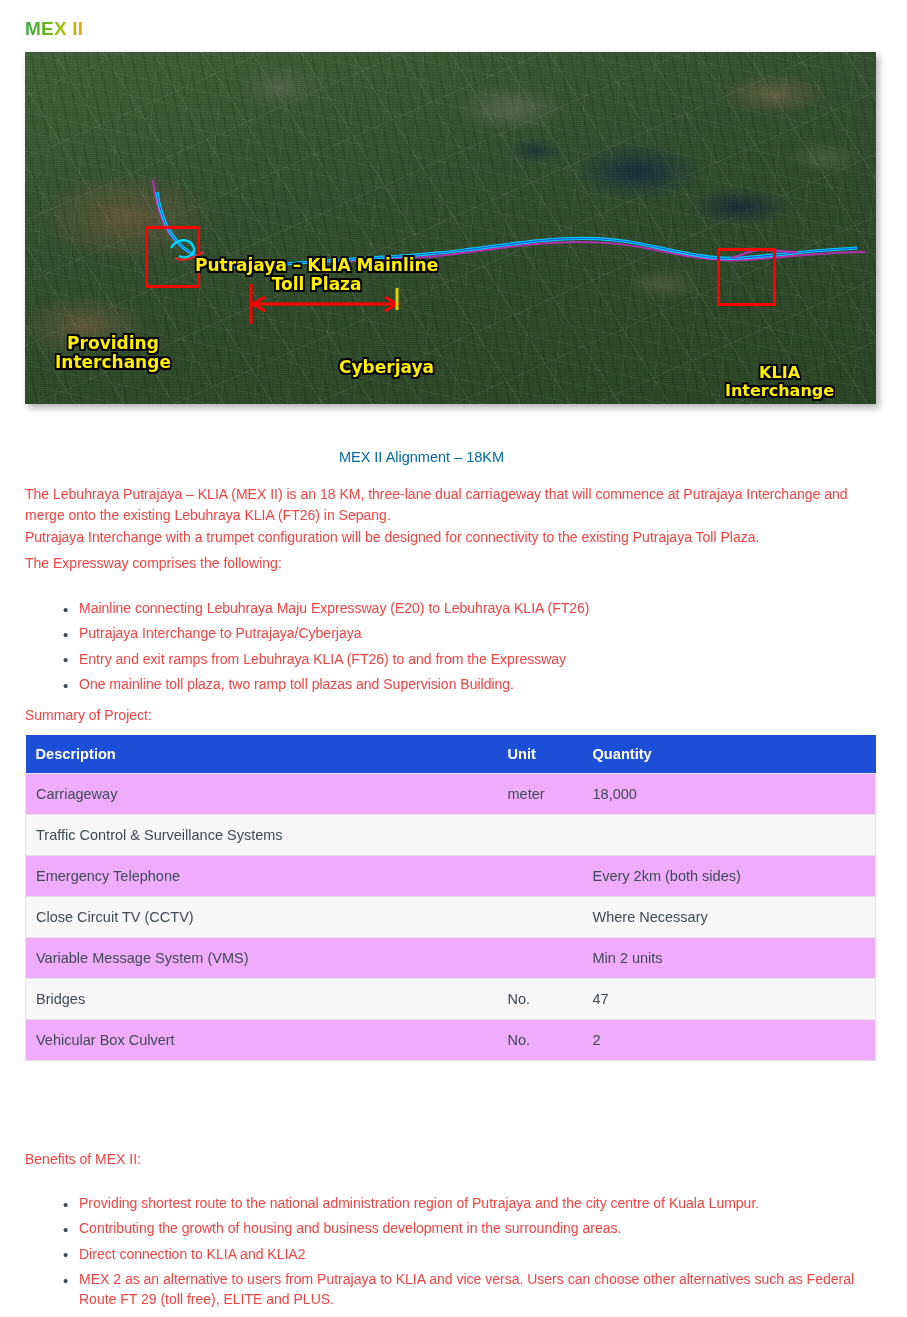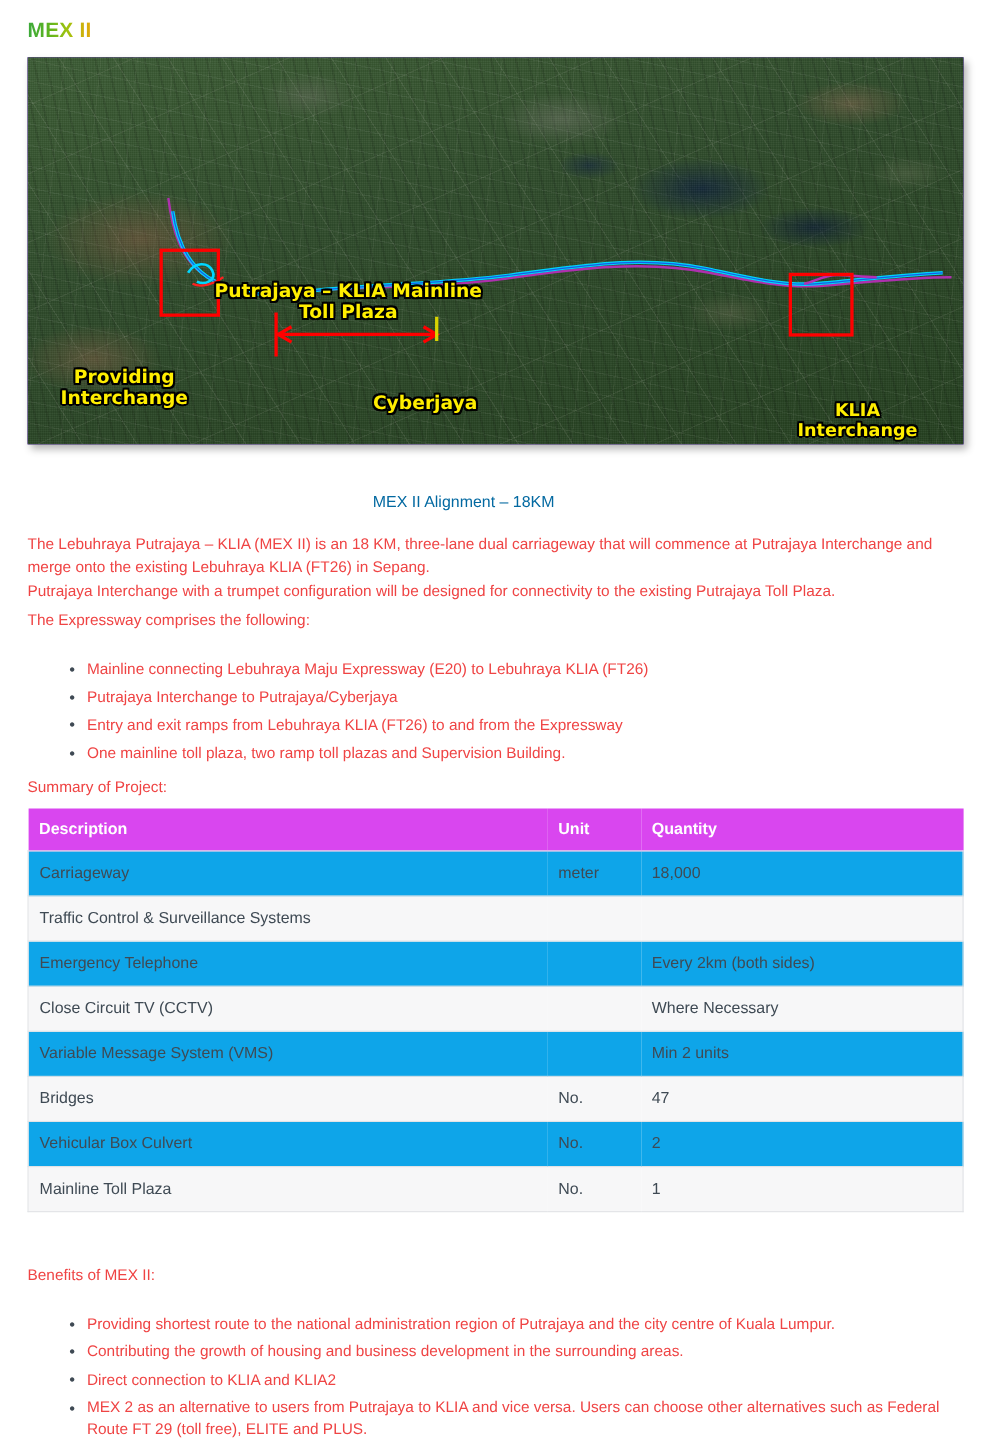--- a/index.html
+++ b/index.html
@@ -157,34 +157,34 @@
     position: absolute;
     left: 25px;
     top: 735px;
     width: 850px;
     border-collapse: collapse;
     font-size: 14.5px;
     color: #3f4a54;
     table-layout: fixed;
   }
   .summary-table th {
-    background: #d946ef;
+    background: #1d4ed8;
     color: #ffffff;
     font-weight: bold;
     text-align: left;
     padding: 11px 10px 11px 10px;
     font-size: 14.6px;
     border: none;
   }
   .summary-table td {
     padding: 12px 10px;
     border: 1px solid #e1e3e6;
     border-left: none;
     border-right: none;
-    background: #0ea5e9;
+    background: #f0abfc;
   }
   .summary-table tbody tr:nth-child(even) td { background: #f7f7f8; }
   .summary-table tbody tr td:first-child { border-left: 1px solid #e1e3e6; }
   .summary-table tbody tr td:last-child { border-right: 1px solid #e1e3e6; }
   .col-desc  { width: 472px; }
   .col-unit  { width: 85px; }
   .col-qty   { width: 293px; }
 </style>
 </head>
 <body>
@@ -299,25 +299,20 @@
       <tr>
         <td>Bridges</td>
         <td>No.</td>
         <td>47</td>
       </tr>
       <tr>
         <td>Vehicular Box Culvert</td>
         <td>No.</td>
         <td>2</td>
       </tr>
-      <tr>
-        <td>Mainline Toll Plaza</td>
-        <td>No.</td>
-        <td>1</td>
-      </tr>
     </tbody>
   </table>
 
   <div class="body-block benefits-label">Benefits of MEX II:</div>
 
   <div class="body-block ul-2">
     <ul class="doc-list">
       <li>Providing shortest route to the national administration region of Putrajaya and the city centre of Kuala Lumpur.</li>
       <li>Contributing the growth of housing and business development in the surrounding areas.</li>
       <li>Direct connection to KLIA and KLIA2</li>

